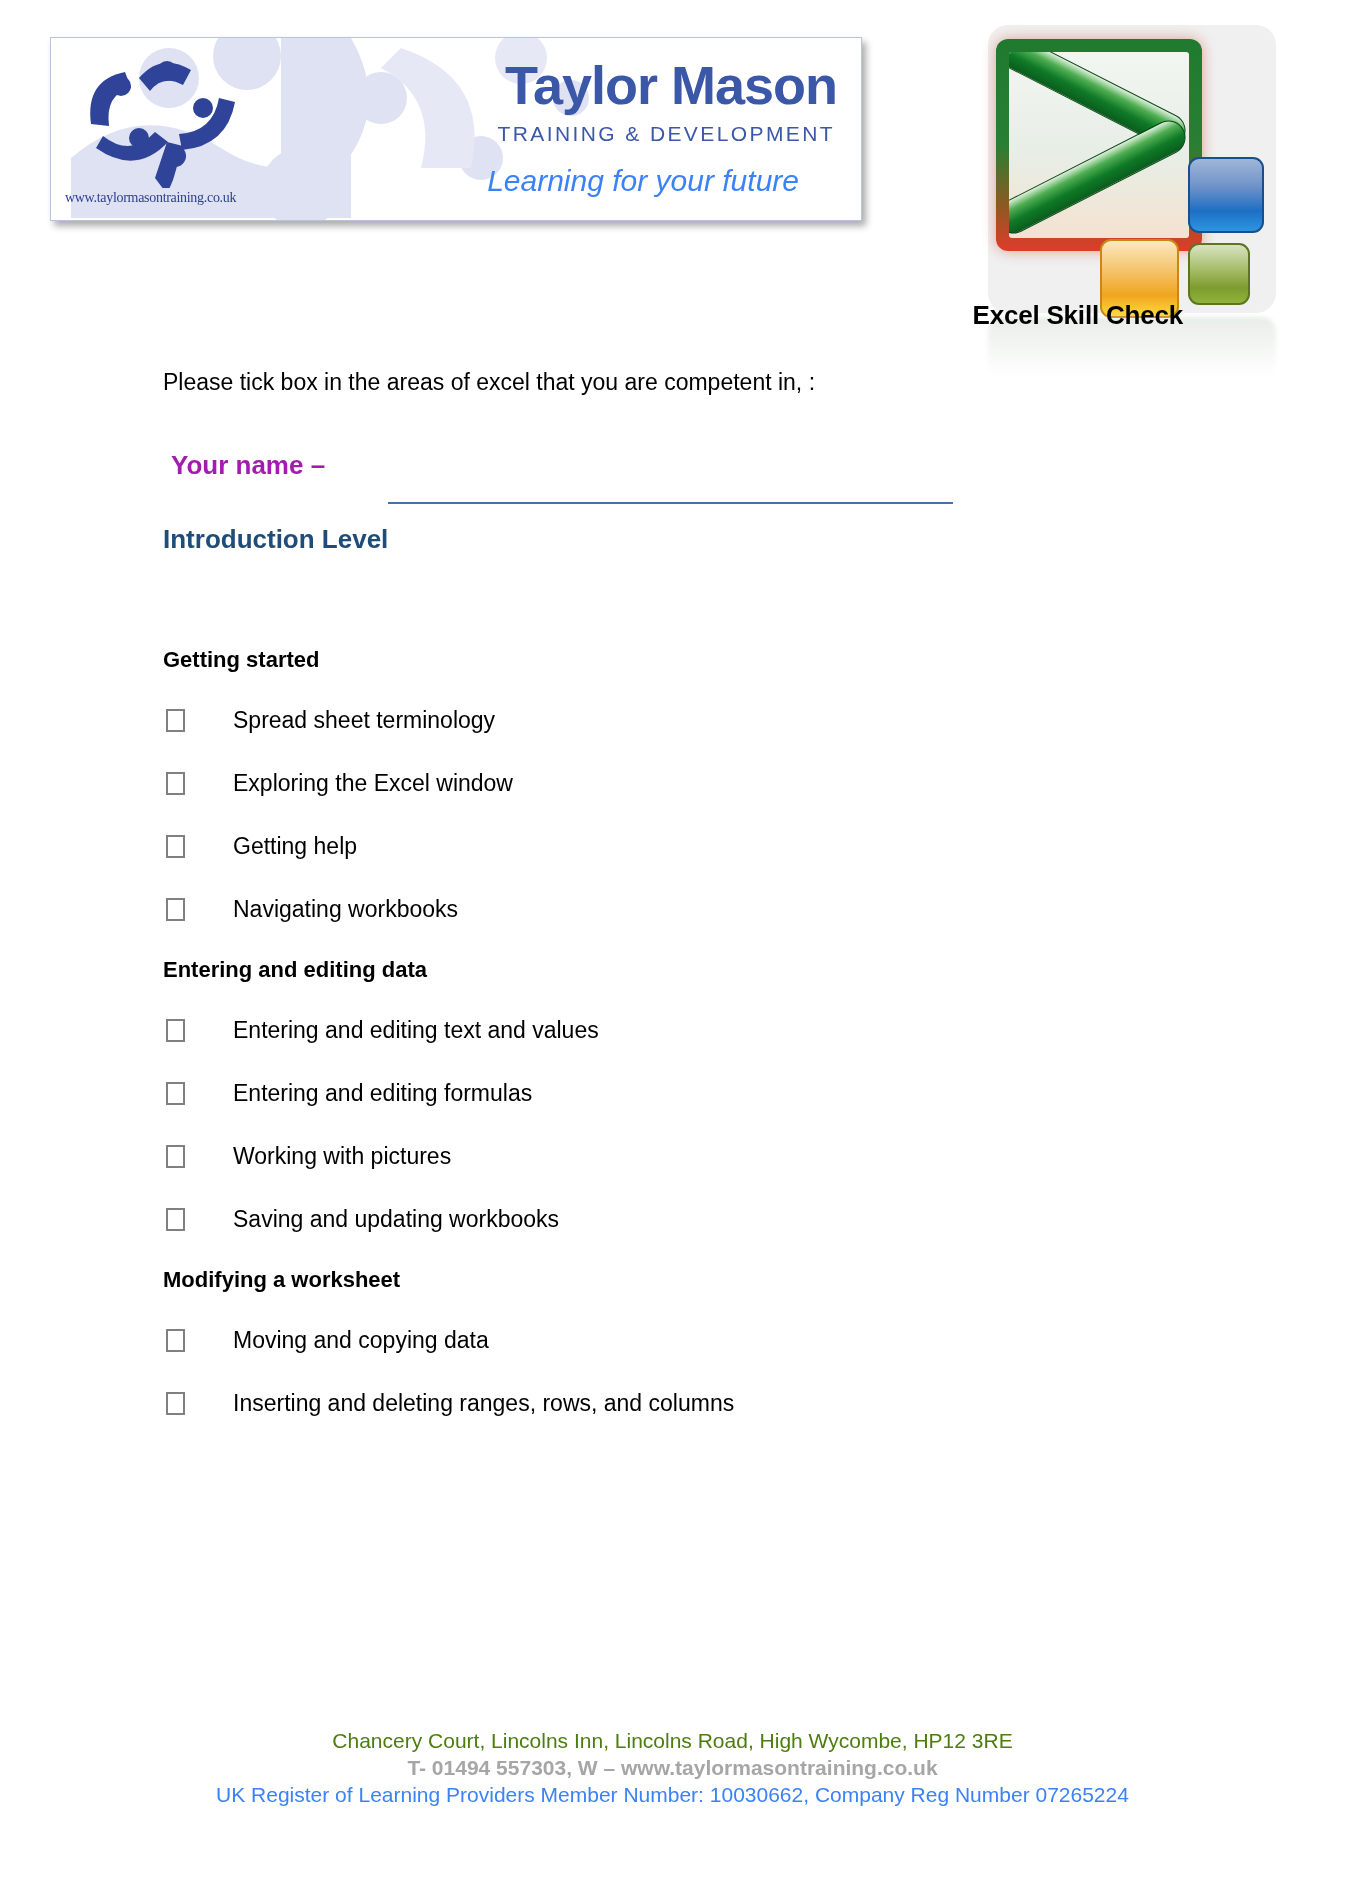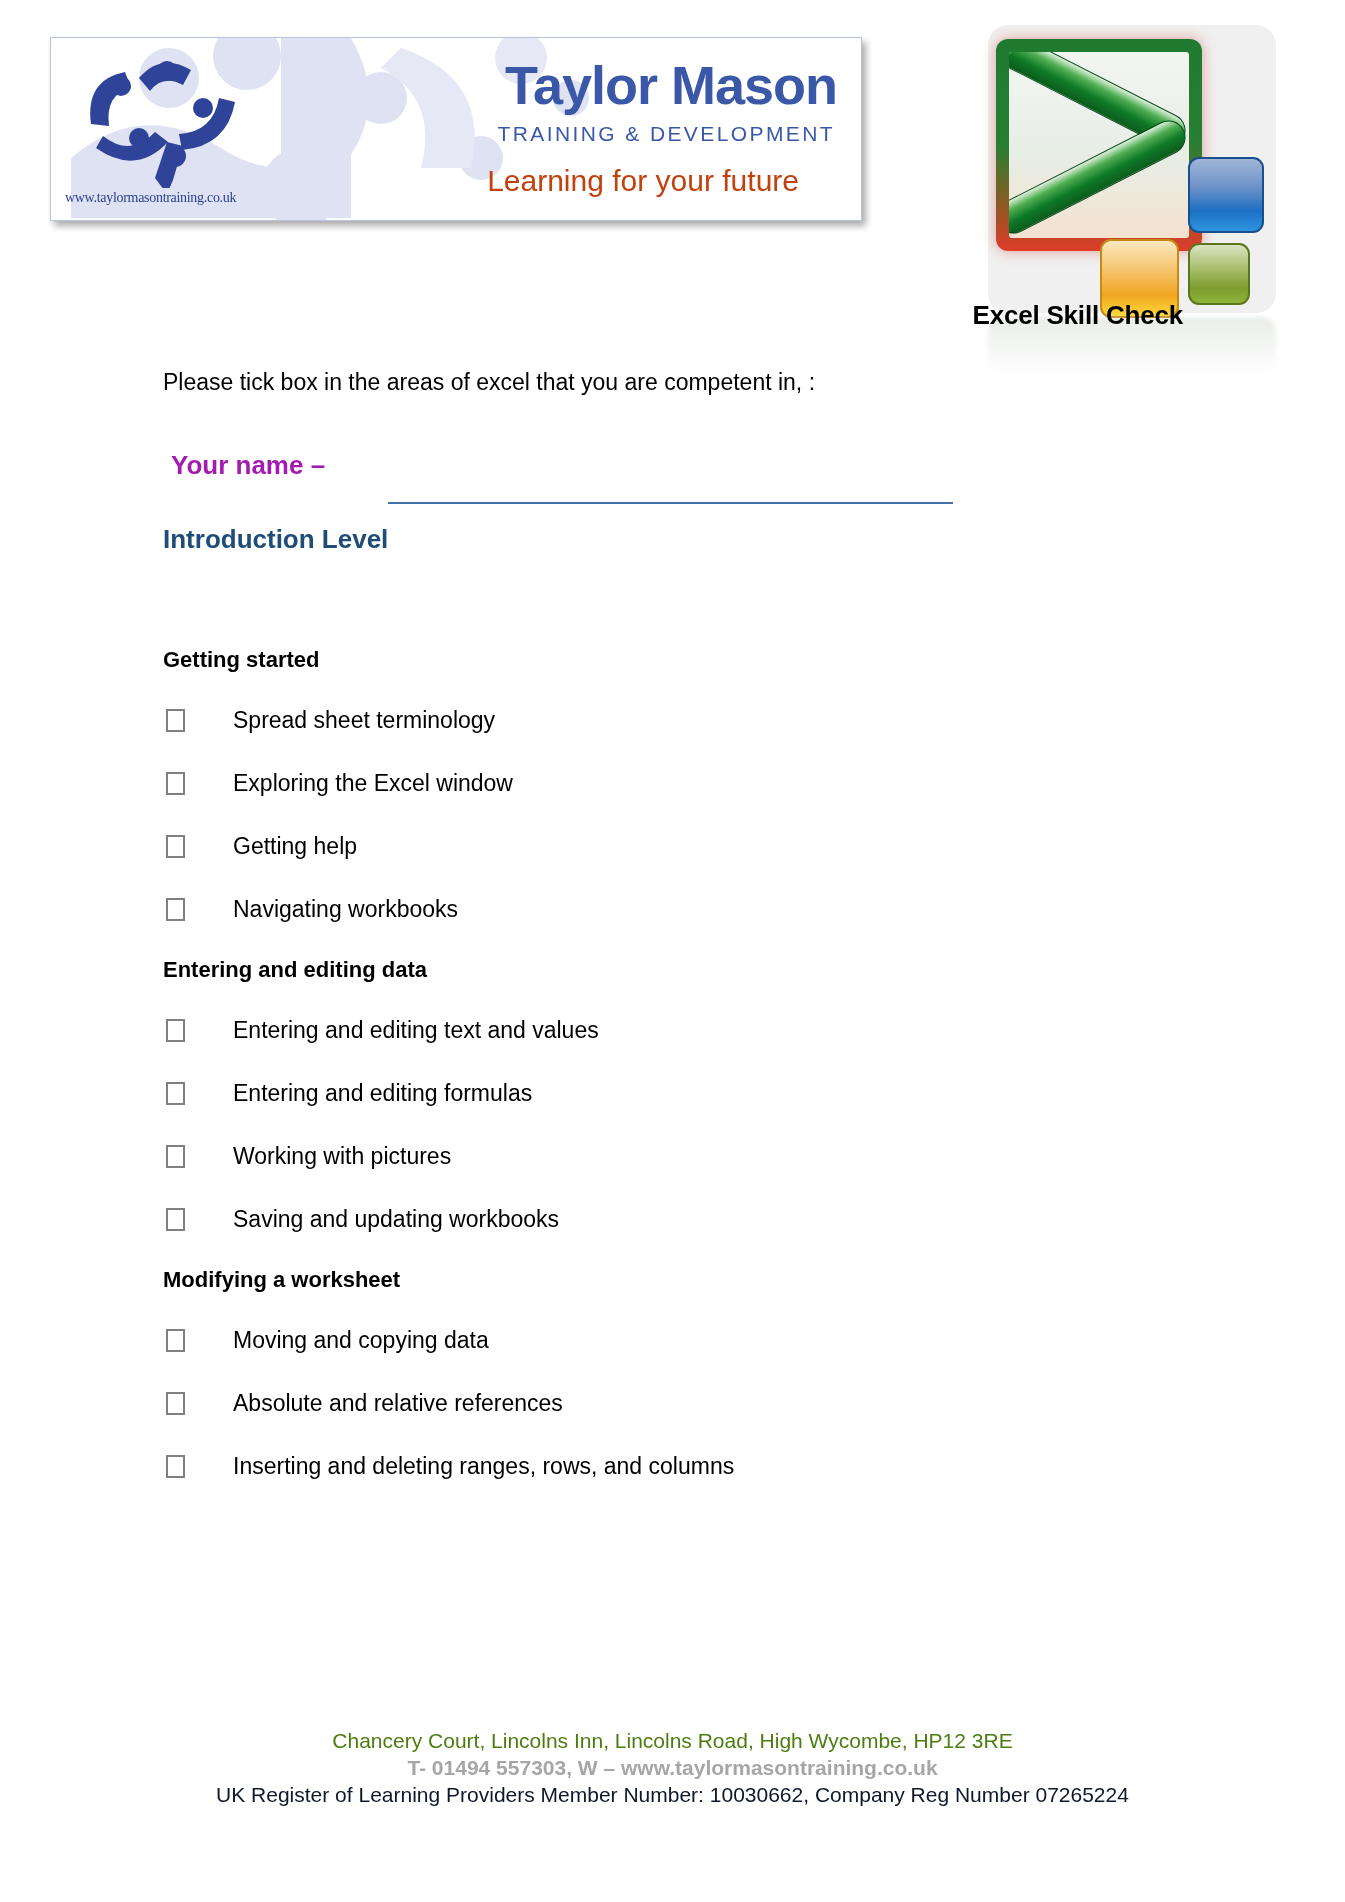--- a/index.html
+++ b/index.html
@@ -83,21 +83,22 @@
     color: #3a57a8;
     letter-spacing: 2.4px;
     white-space: nowrap;
     text-align: right;
   }
   .brand-tag {
     position: absolute;
     top: 126px;
     right: 48px;
     font-size: 30px;
-    color: #c2410c;
+    font-style: italic;
+    color: #3b82f6;
     white-space: nowrap;
   }
 
   
   .excel-graphic {
     position: absolute;
     left: 988px;
     top: 25px;
     width: 300px;
     height: 345px;
@@ -289,21 +290,21 @@
     margin-bottom: 3px;
   }
   .footer-contact {
     font-size: 21px;
     font-weight: bold;
     color: #a6a6a6;
     margin-bottom: 3px;
   }
   .footer-reg {
     font-size: 21px;
-    color: #0f172a;
+    color: #3b82f6;
   }
 </style>
 </head>
 <body>
 
 <div class="header">
 
   <div class="banner">
     <div class="banner-watermark">
       <svg width="810" height="182" viewBox="0 0 810 182" xmlns="http://www.w3.org/2000/svg" aria-hidden="true">
@@ -427,24 +428,20 @@
 
   <div class="section">
     <div class="section-heading">Modifying a worksheet</div>
 
     <div class="check-item">
       <span class="checkbox"></span>
       <span class="check-label">Moving and copying data</span>
     </div>
     <div class="check-item">
       <span class="checkbox"></span>
-      <span class="check-label">Absolute and relative references</span>
-    </div>
-    <div class="check-item">
-      <span class="checkbox"></span>
       <span class="check-label">Inserting and deleting ranges, rows, and columns</span>
     </div>
   </div>
 </div>
 
 <div class="footer">
   <div class="footer-address">Chancery Court, Lincolns Inn, Lincolns Road, High Wycombe, HP12 3RE</div>
   <div class="footer-contact">T- 01494 557303, W – www.taylormasontraining.co.uk</div>
   <div class="footer-reg">UK Register of Learning Providers Member Number: 10030662, Company Reg Number 07265224</div>
 </div>

